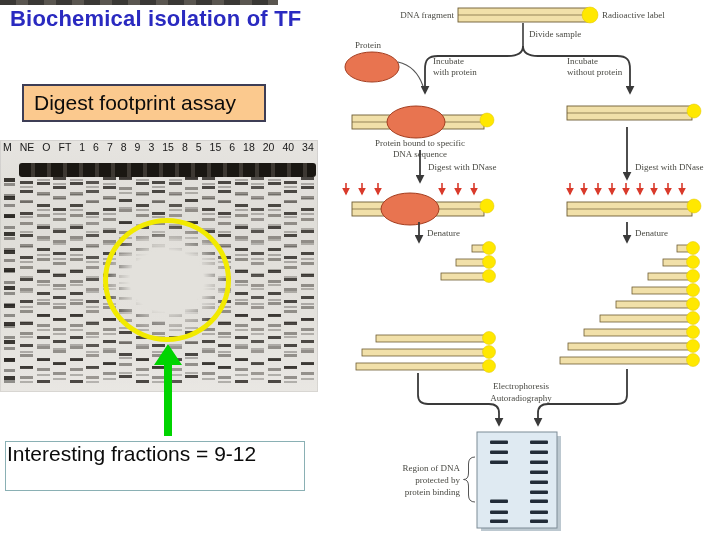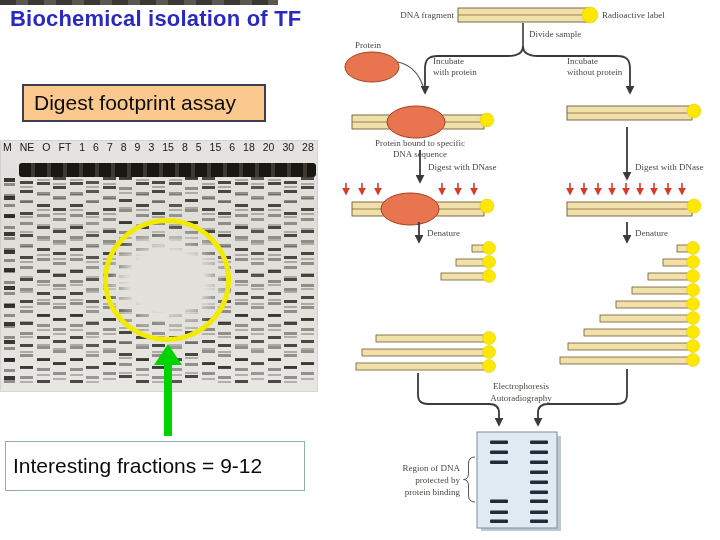--- a/index.html
+++ b/index.html
@@ -48,21 +48,21 @@
   
   .circle{position:absolute;left:103px;top:218px;width:128px;height:124px;
     border:5px solid #f2ea00;border-radius:50%;box-sizing:border-box;}
 
   
   .green-arrow{position:absolute;left:153px;top:344px;}
 
   
   .callout{position:absolute;left:5px;top:441px;width:300px;height:50px;
     background:#ffffff;border:1.5px solid #8ab0b4;box-sizing:border-box;
-    display:flex;align-items:center;padding-left:7px;font-size:21px;color:#0b0b0b;}
+    display:flex;padding-left:1px;font-size:21px;color:#0b0b0b;}
 
   
   .diagram{position:absolute;left:340px;top:0;width:380px;height:540px;}
   .diagram text{font-family:"Liberation Serif",serif;font-size:9px;fill:#4a4a44;}
 </style>
 </head>
 <body>
 
 <div id="app">
 
@@ -86,22 +86,22 @@
       <span>8</span>
       <span>9</span>
       <span>3</span>
       <span>15</span>
       <span>8</span>
       <span>5</span>
       <span>15</span>
       <span>6</span>
       <span>18</span>
       <span>20</span>
-      <span>30</span>
-      <span>28</span>
+      <span>40</span>
+      <span>34</span>
     </div>
     <div class="wells"></div>
     <div class="marker-lane"></div>
     <div class="lanes">
       <div></div>
         <div></div>
         <div></div>
         <div></div>
         <div></div>
         <div></div>

